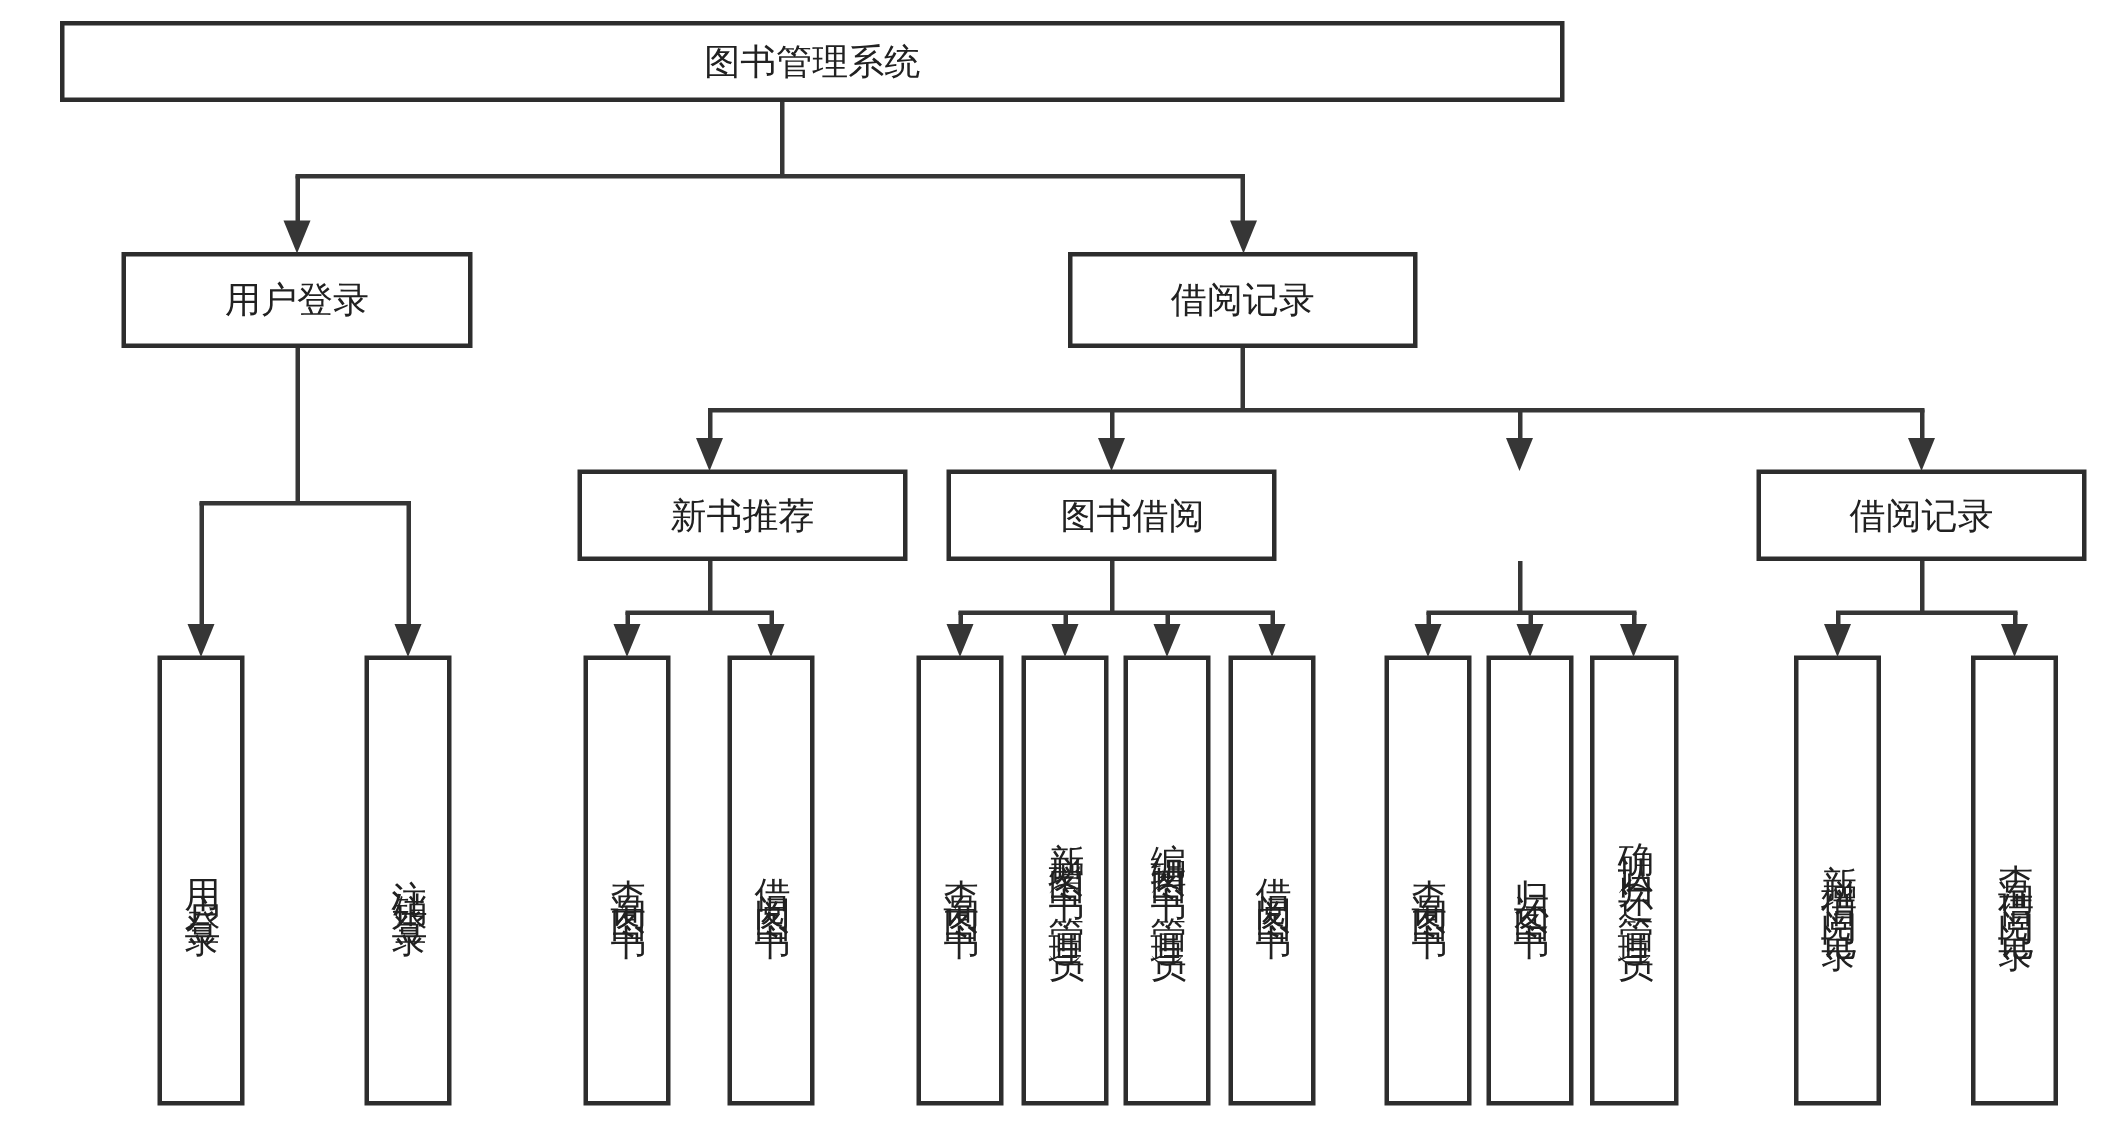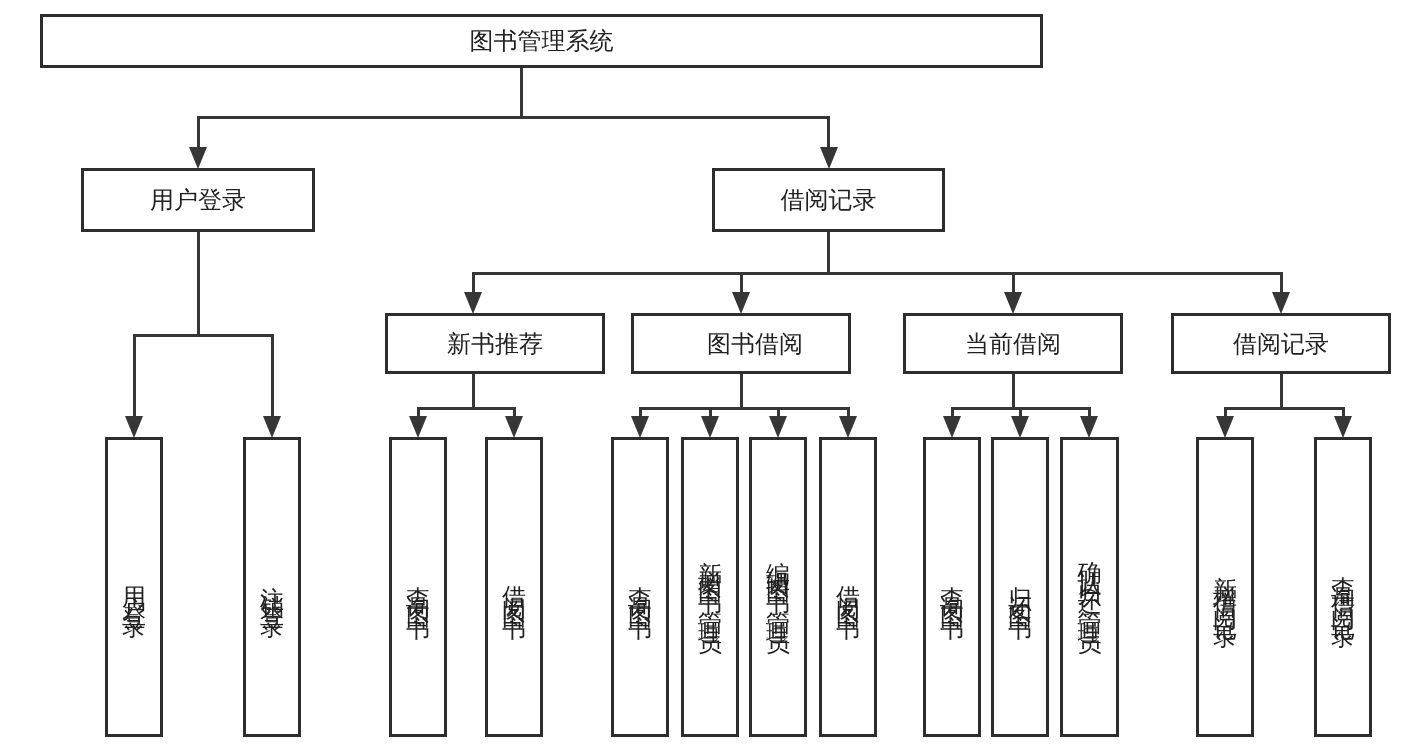--- a/index.html
+++ b/index.html
@@ -61,21 +61,20 @@
 </style>
 </head>
 <body>
 
 <div id="diagram-canvas" style="width: 1405px; height: 747px;">
 <div class="node" style="left: 20px; top: 14px; width: 1003px; height: 54px; margin-left: 20px;">图书管理系统</div>
     <div class="node" style="left: 81px; top: 168px; width: 234px; height: 64px;">用户登录</div>
     <div class="node" style="left: 712px; top: 168px; width: 233px; height: 64px;">借阅记录</div>
     <div class="node" style="left: 385px; top: 313px; width: 220px; height: 61px;">新书推荐</div>
     <div class="node" style="left: 631px; top: 313px; width: 220px; height: 61px; padding-left: 28px;">图书借阅</div>
-    <div class="node" style="left: 903px; top: 313px; width: 220px; height: 61px;">当前借阅</div>
     <div class="node" style="left: 1171px; top: 313px; width: 220px; height: 61px;">借阅记录</div>
     <div class="node vertical" style="left: 105px; top: 437px; width: 58px; height: 300px;">用户登录</div>
     <div class="node vertical" style="left: 243px; top: 437px; width: 58px; height: 300px;">注销登录</div>
     <div class="node vertical" style="left: 389px; top: 437px; width: 58px; height: 300px;">查询图书</div>
     <div class="node vertical" style="left: 485px; top: 437px; width: 58px; height: 300px;">借阅图书</div>
     <div class="node vertical" style="left: 611px; top: 437px; width: 58px; height: 300px;">查询图书</div>
     <div class="node vertical" style="left: 681px; top: 437px; width: 58px; height: 300px;">新增图书（管理员）</div>
     <div class="node vertical" style="left: 749px; top: 437px; width: 58px; height: 300px;">编辑图书（管理员）</div>
     <div class="node vertical" style="left: 819px; top: 437px; width: 58px; height: 300px;">借阅图书</div>
     <div class="node vertical" style="left: 923px; top: 437px; width: 58px; height: 300px;">查询图书</div>

